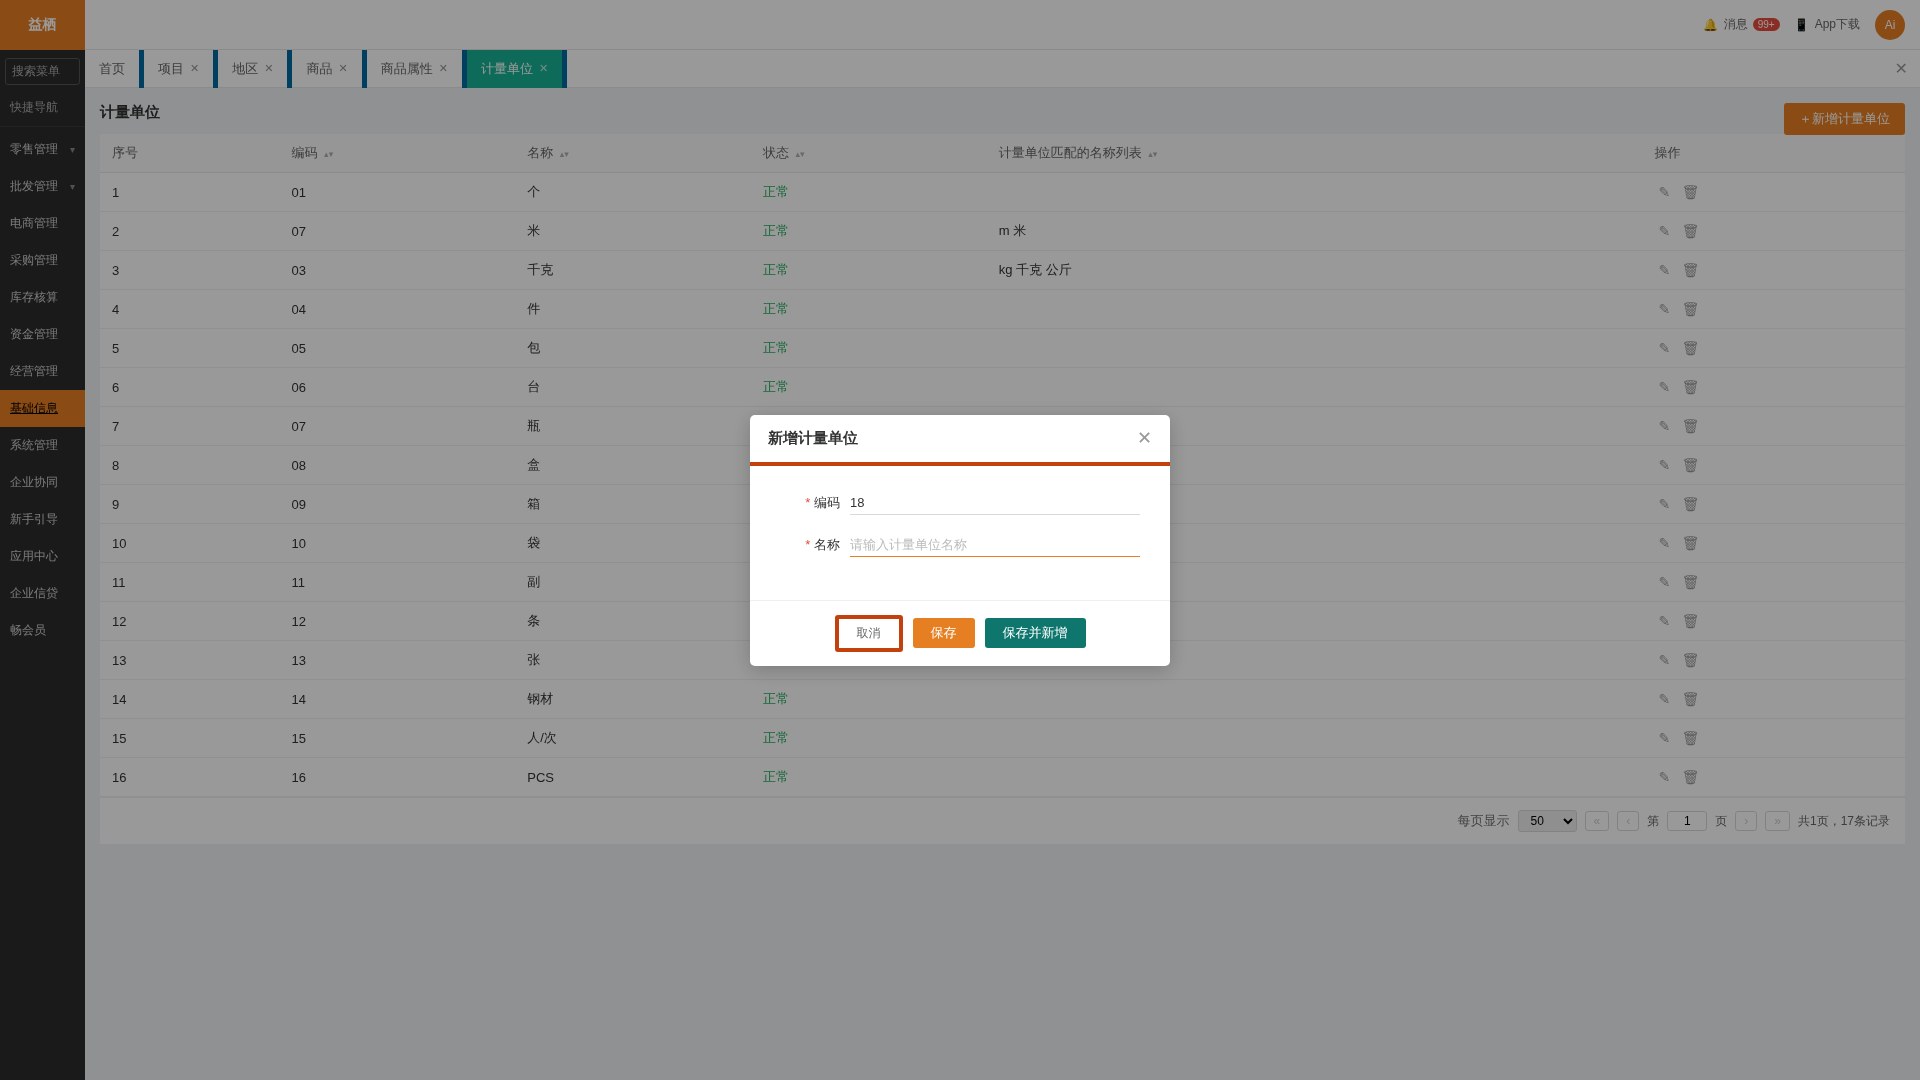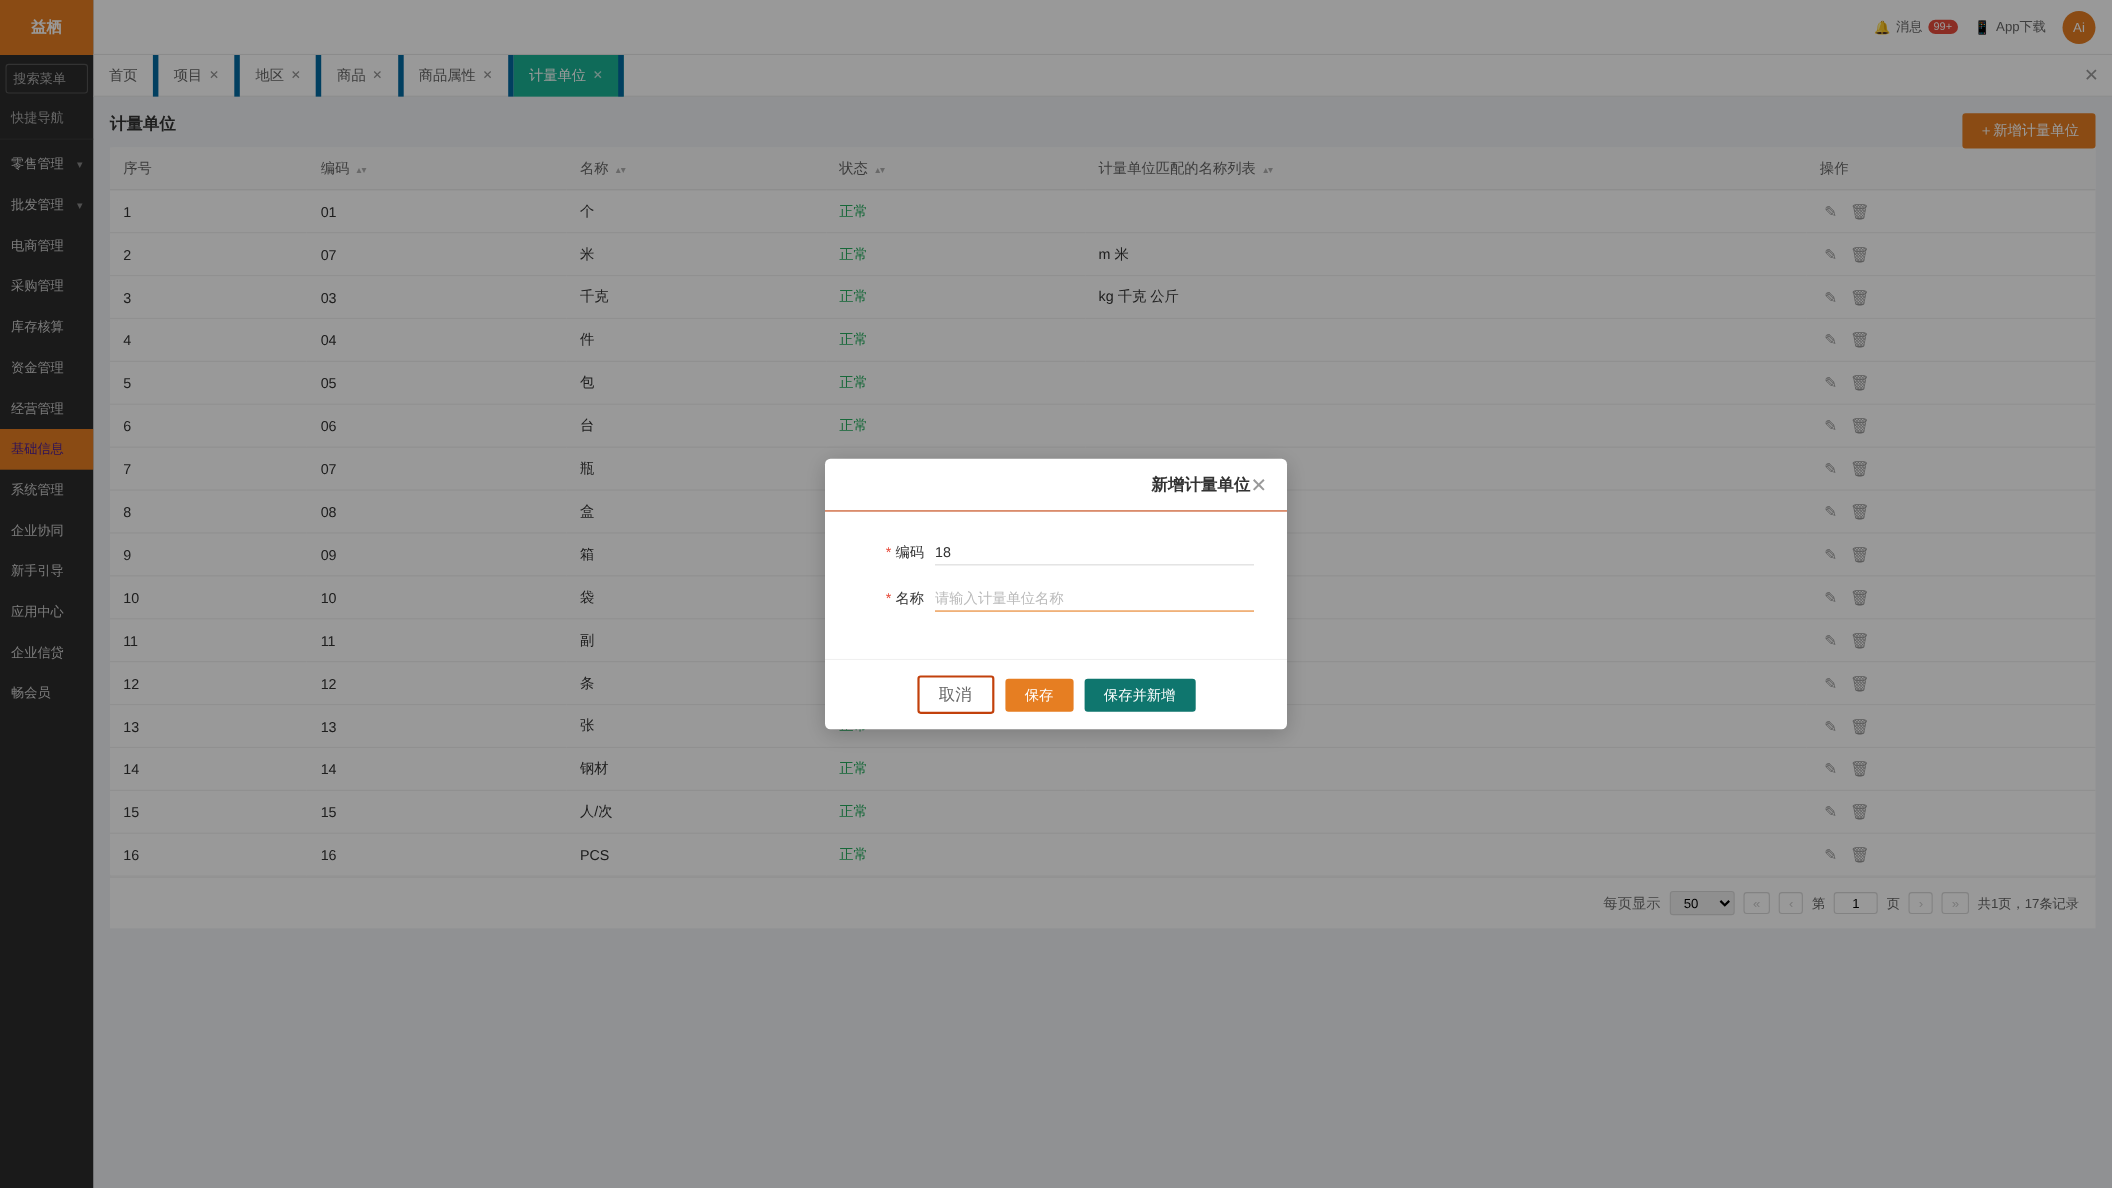--- a/index.html
+++ b/index.html
@@ -6,21 +6,21 @@
     body { font-family: "Microsoft YaHei", "PingFang SC", sans-serif; font-size: 13px; background: #f0f2f5; width: 1920px; height: 1080px; overflow: hidden; display: flex; }
 
     
     .sidebar { width: 85px; background: #2c2c2c; height: 1080px; display: flex; flex-direction: column; flex-shrink: 0; }
     .sidebar-logo { background: #e67e22; padding: 10px; display: flex; align-items: center; justify-content: center; height: 50px; }
     .sidebar-logo-text { color: white; font-size: 14px; font-weight: bold; }
     .sidebar-search { padding: 8px 5px; }
     .sidebar-search-btn { width: 100%; background: transparent; border: 1px solid #555; color: #aaa; padding: 4px 6px; border-radius: 3px; cursor: pointer; font-size: 12px; text-align: left; }
     .sidebar-quick-nav { color: #aaa; padding: 6px 10px; font-size: 12px; cursor: pointer; }
     .sidebar-item { color: #ccc; padding: 10px 10px; font-size: 12px; cursor: pointer; display: flex; align-items: center; justify-content: space-between; }
-    .sidebar-item.active { background: #e67e22; color: #4c1d95; }
+    .sidebar-item.active { background: #e67e22; color: #000000; text-decoration: underline; }
     .sidebar-item-arrow { color: #888; font-size: 10px; }
 
     
     .main { flex: 1; display: flex; flex-direction: column; height: 1080px; }
 
     
     .topbar { background: #fff; height: 50px; display: flex; align-items: center; justify-content: flex-end; padding: 0 15px; border-bottom: 1px solid #e8e8e8; gap: 15px; }
     .topbar-notice { display: flex; align-items: center; gap: 5px; color: #666; font-size: 12px; cursor: pointer; }
     .topbar-badge { background: #e74c3c; color: white; border-radius: 10px; padding: 1px 5px; font-size: 10px; }
     .topbar-app { display: flex; align-items: center; gap: 5px; color: #666; font-size: 12px; cursor: pointer; }
@@ -54,32 +54,32 @@
     .page-size-select { border: 1px solid #d9d9d9; padding: 2px 8px; border-radius: 3px; font-size: 12px; }
     .page-btn { border: 1px solid #d9d9d9; background: white; padding: 2px 8px; border-radius: 3px; cursor: pointer; font-size: 12px; color: #666; }
     .page-btn:disabled { color: #ccc; cursor: default; }
     .page-info { font-size: 12px; color: #666; }
     .page-input { border: 1px solid #d9d9d9; width: 40px; text-align: center; padding: 2px 4px; border-radius: 3px; font-size: 12px; }
 
     
     .overlay { position: fixed; top: 0; left: 0; width: 1920px; height: 1080px; background: rgba(0,0,0,0.4); z-index: 100; display: flex; align-items: center; justify-content: center; }
     
     .dialog { background: white; border-radius: 5px; width: 420px; box-shadow: 0 4px 20px rgba(0,0,0,0.2); }
-    .dialog-header { padding: 14px 18px; border-bottom: 1px solid #c2410c; display: flex; align-items: center; justify-content: flex-end; }
+    .dialog-header { padding: 14px 18px; border-bottom: 4px solid #c2410c; display: flex; align-items: center; justify-content: space-between; }
     .dialog-title { font-size: 15px; font-weight: bold; color: #333; }
     .dialog-close { background: transparent; border: none; cursor: pointer; color: #999; font-size: 18px; line-height: 1; }
     .dialog-body { padding: 25px 30px; }
     .form-row { display: flex; align-items: center; margin-bottom: 18px; gap: 10px; }
     .form-label { min-width: 60px; text-align: right; color: #333; font-size: 13px; }
     .form-label-required::before { content: "* "; color: #e74c3c; }
     .form-input { flex: 1; border: none; border-bottom: 1px solid #d9d9d9; padding: 4px 0; font-size: 13px; outline: none; color: #333; }
     .form-input.active-border { border-bottom-color: #e67e22; }
     .form-input::placeholder { color: #bbb; }
     .dialog-footer { padding: 14px 18px; border-top: 1px solid #f0f0f0; display: flex; align-items: center; justify-content: center; gap: 10px; }
-    .btn-cancel { border: 2px solid #c2410c; background: white; padding: 6px 18px; border-radius: 3px; cursor: pointer; font-size: 15px; color: #666; }
+    .btn-cancel { border: 4px solid #c2410c; background: white; padding: 6px 18px; border-radius: 3px; cursor: pointer; font-size: 12px; color: #666; }
     .btn-save { border: none; background: #e67e22; color: white; padding: 6px 18px; border-radius: 3px; cursor: pointer; font-size: 13px; }
     .btn-save-new { border: none; background: #0f766e; color: white; padding: 6px 18px; border-radius: 3px; cursor: pointer; font-size: 13px; }
 
     .sidebar-divider { border-top: 1px solid #3a3a3a; margin: 4px 0; }
   </style>
 </head>
 <body>
 
 <div class="sidebar">
   <div class="sidebar-logo">

